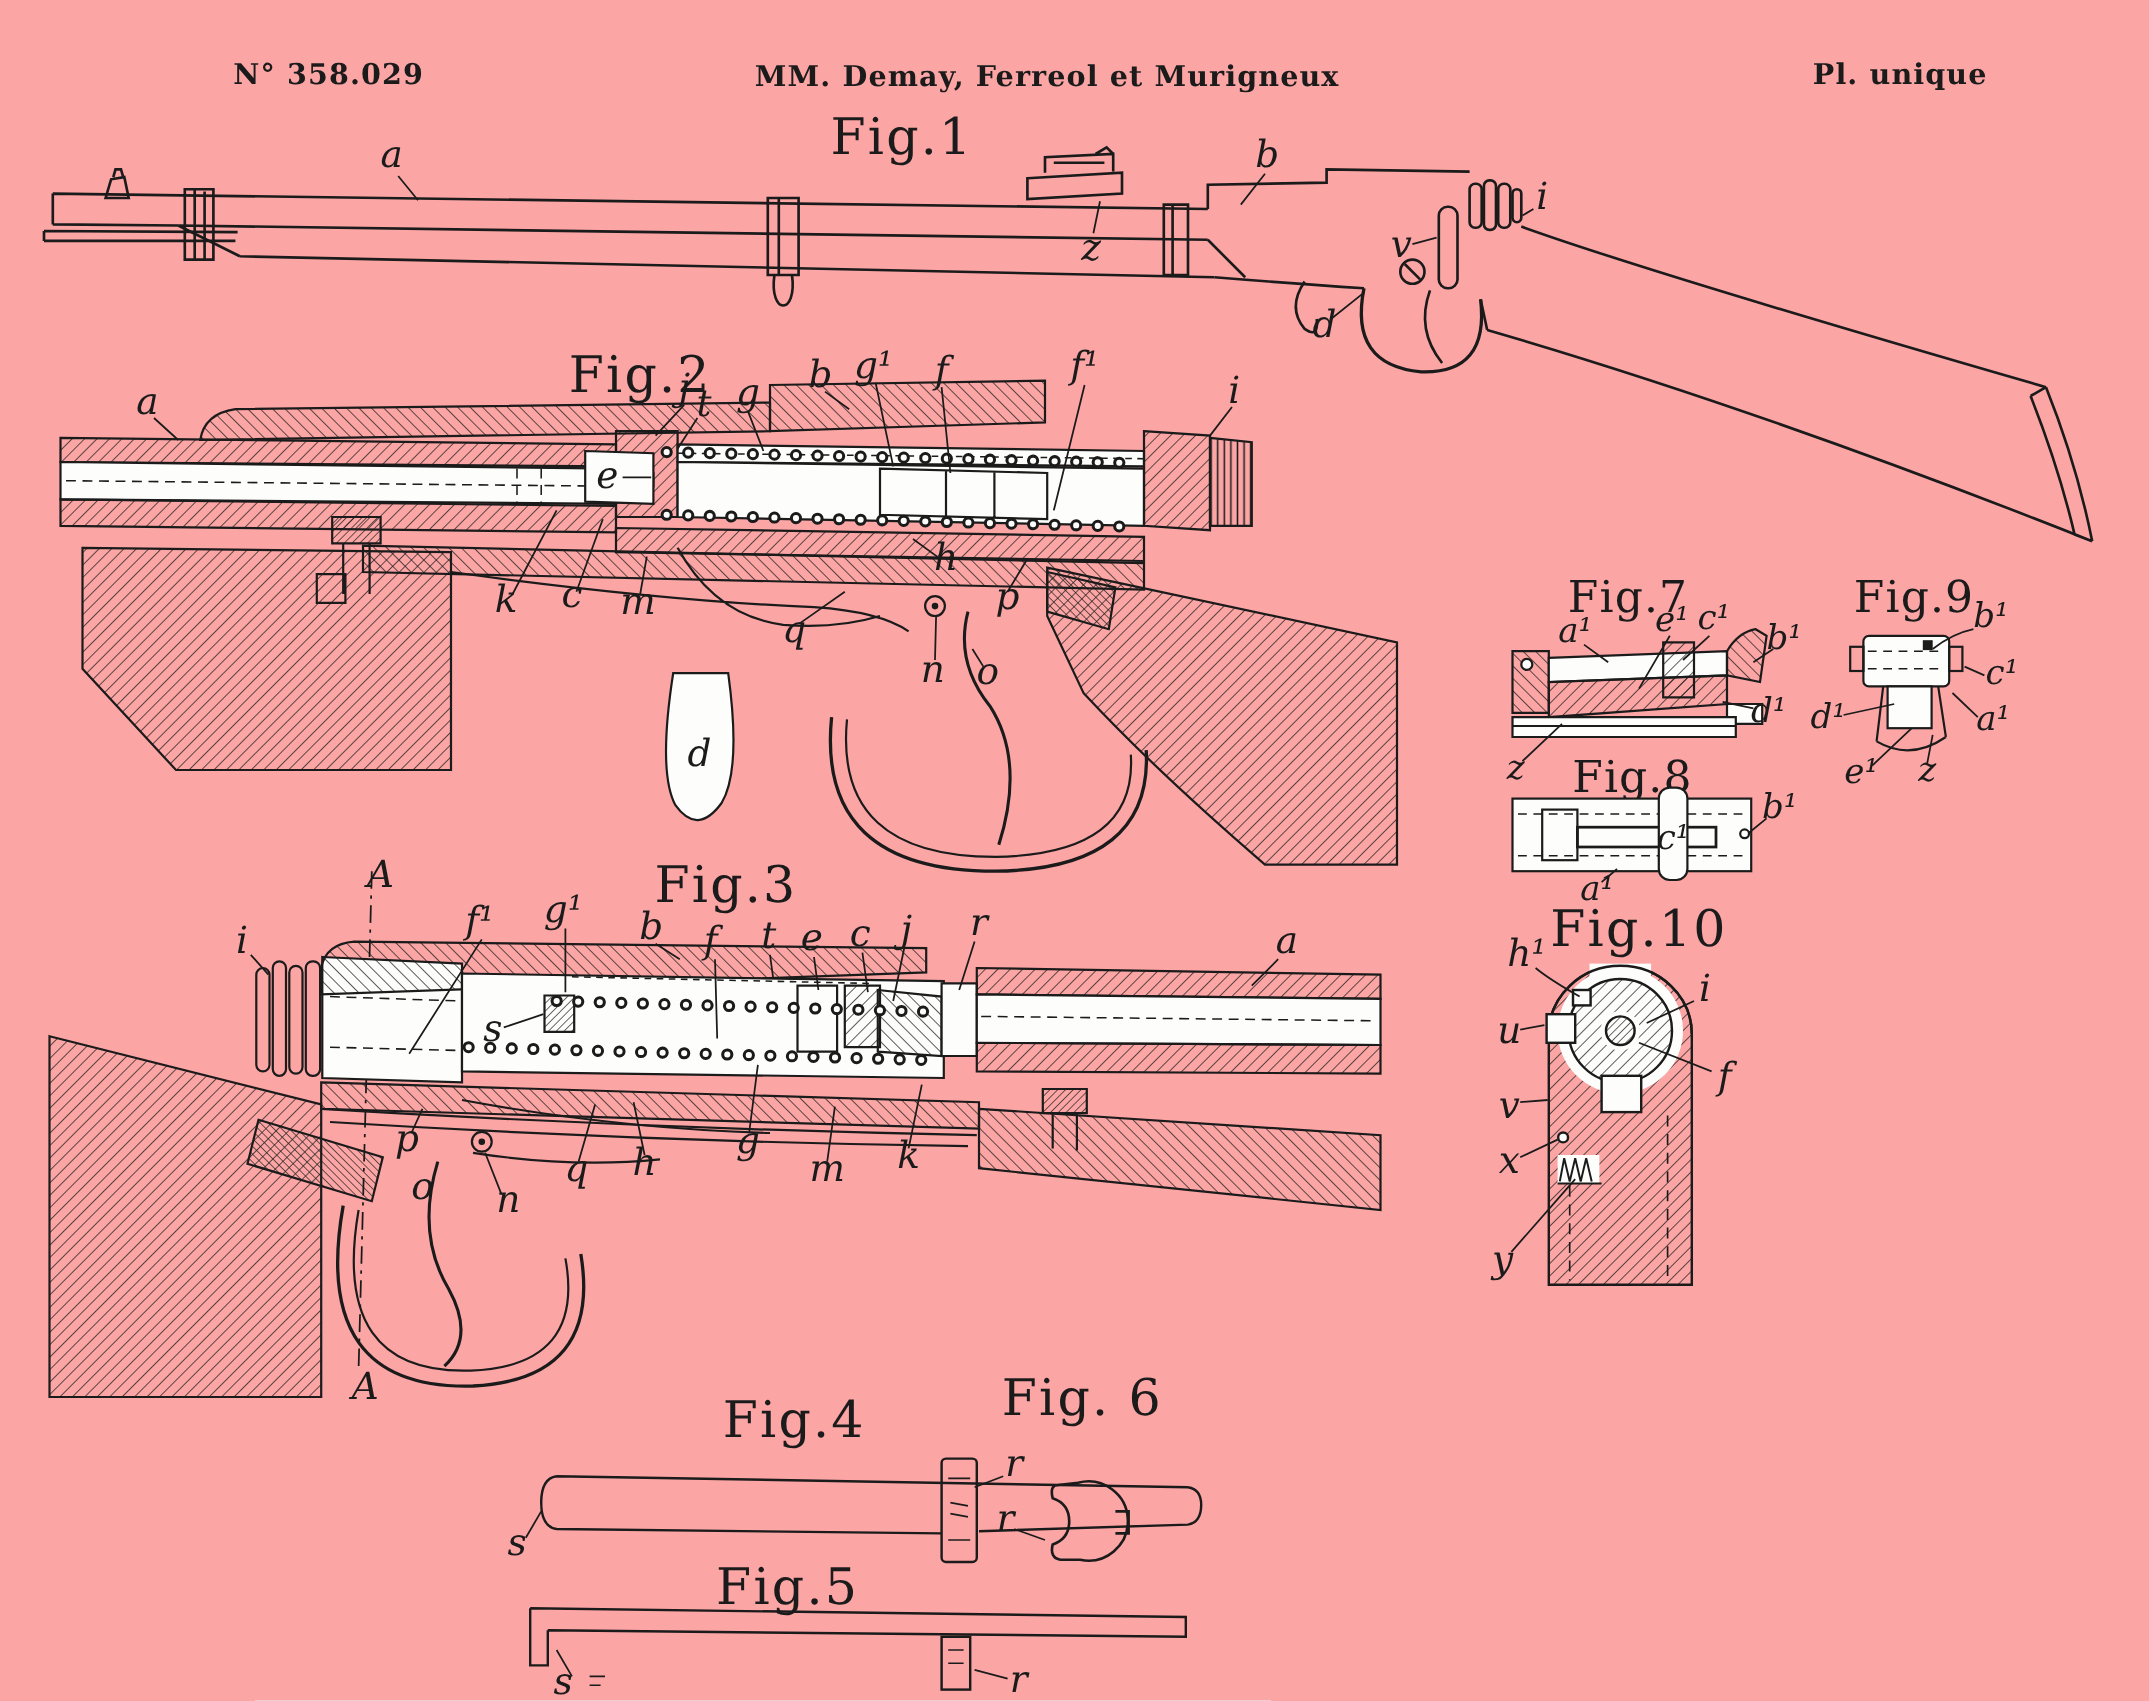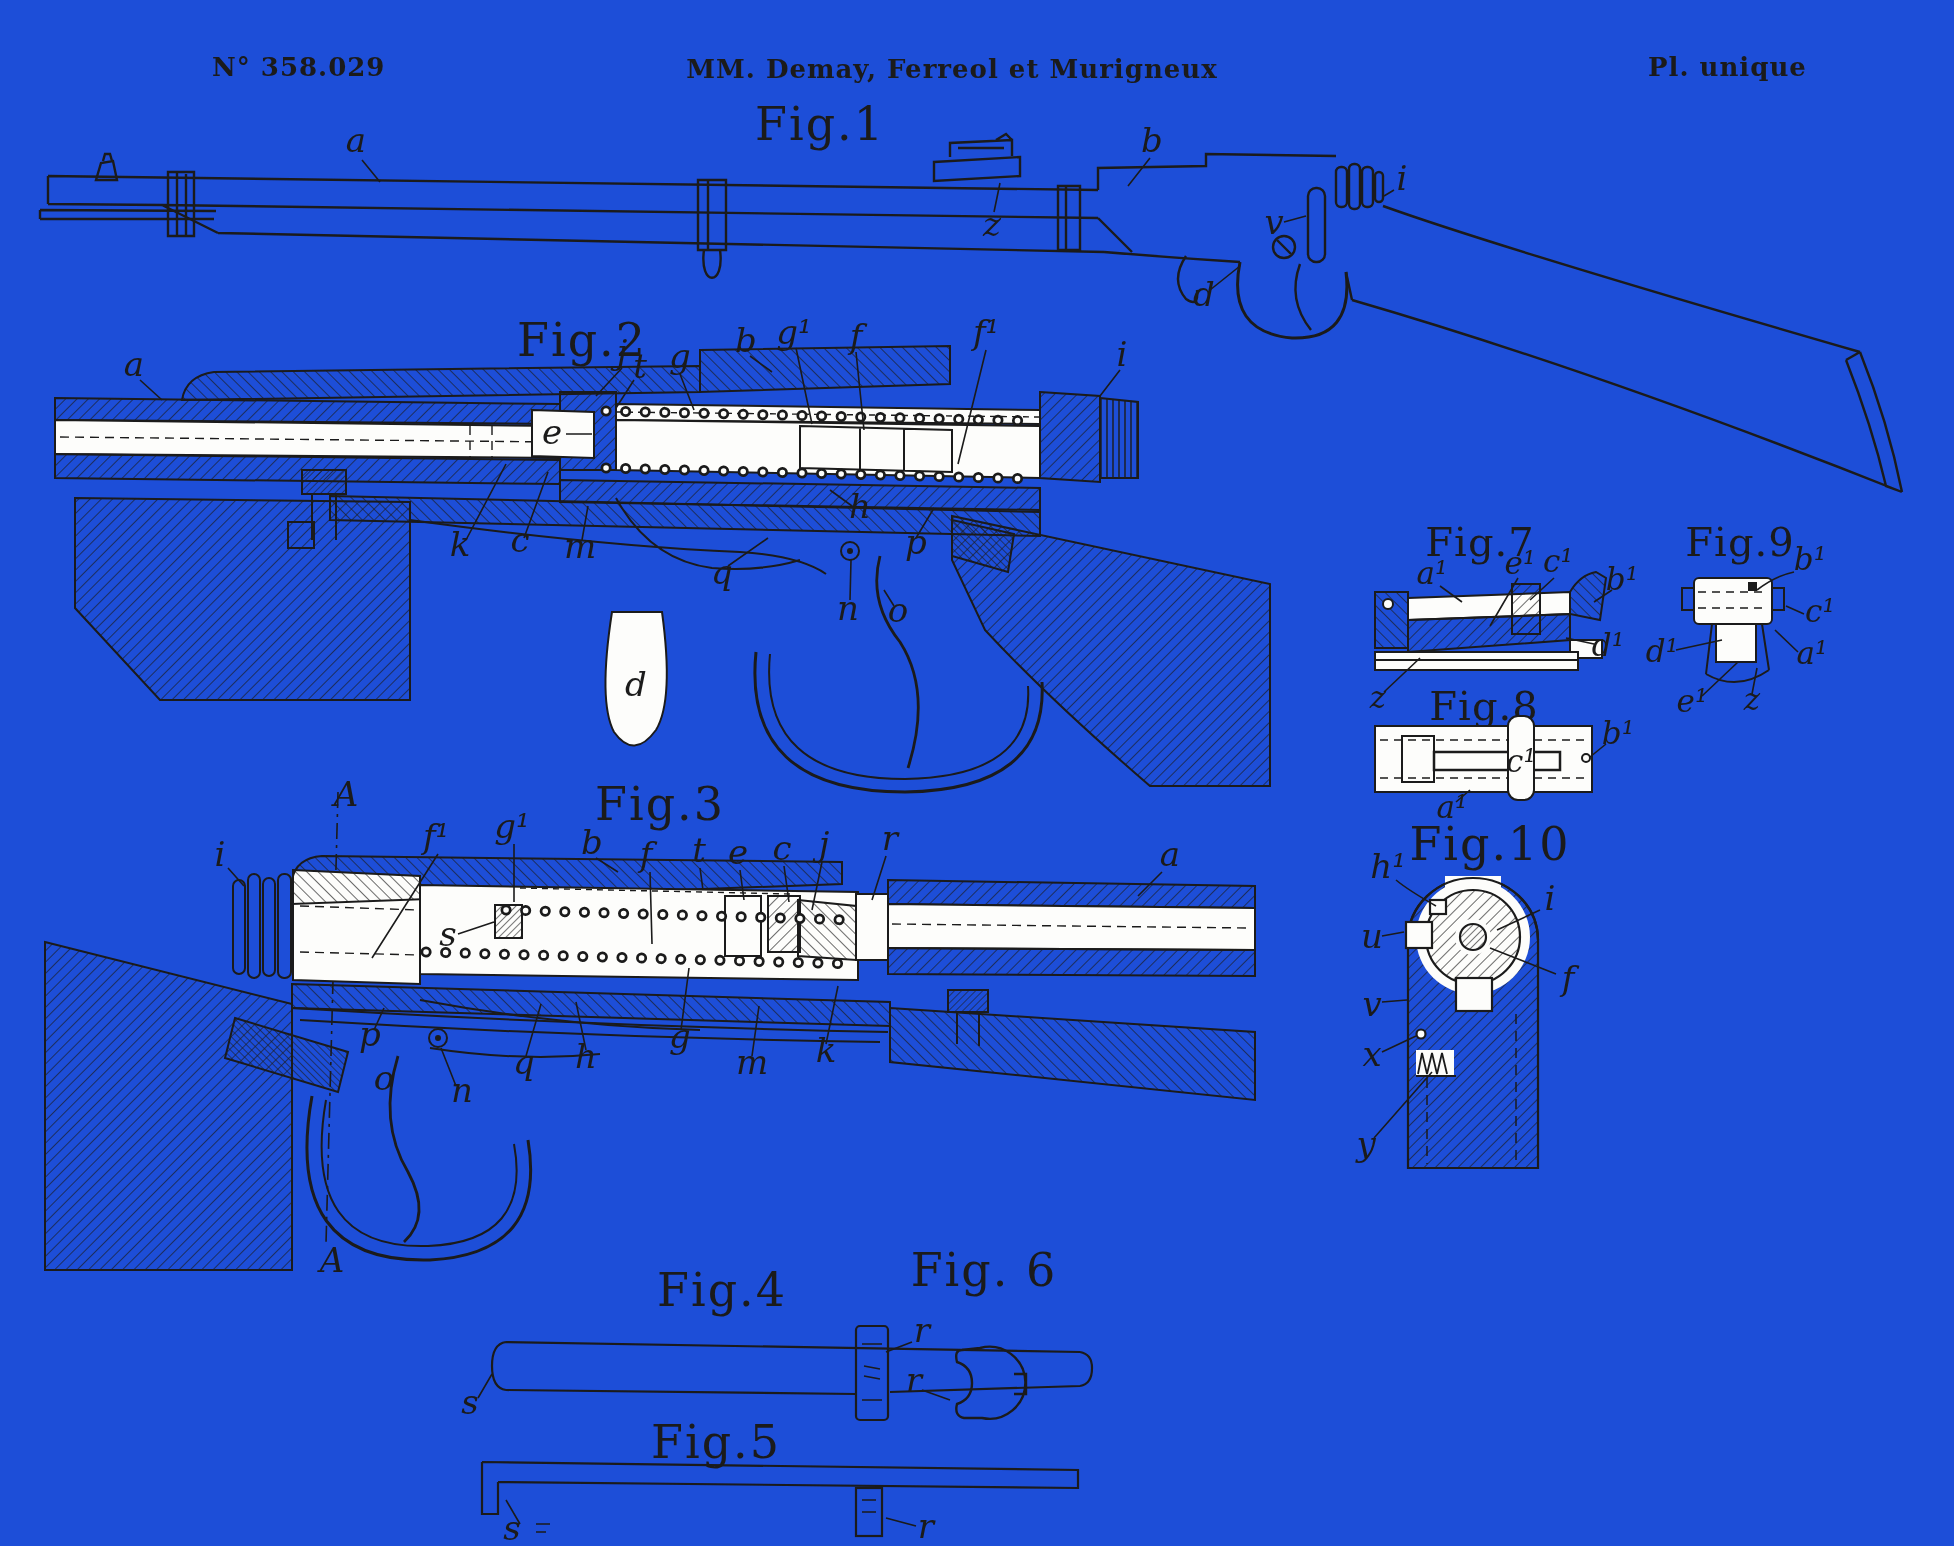--- a/index.html
+++ b/index.html
@@ -1,16 +1,16 @@
 <!DOCTYPE html>
 <html><head>
 <meta charset="utf-8">
 <style>
   html,body{margin:0;padding:0;background:#e8e8e4;}
-  .page{position:relative;width:1954px;height:1546px;background:#1d4ed8;margin:0 auto;overflow:hidden;}
+  .page{position:relative;width:1954px;height:1546px;background:#fca5a5;margin:0 auto;overflow:hidden;}
   svg{display:block;width:1954px;height:1546px;}
   text{fill:#1b1b1b;}
   .hdr{font:bold 26px "DejaVu Serif", serif;letter-spacing:1px;}
   .fig-title{font:46px "DejaVu Serif", serif;letter-spacing:2px;}
   .fig-title-s{font:40px "DejaVu Serif", serif;letter-spacing:1px;}
   .lbl{font:italic 34px "DejaVu Serif", serif;}
   .lbl-s{font:italic 31px "DejaVu Serif", serif;}
   .leader{stroke:#1b1b1b;stroke-width:1.6;fill:none;}
   .ln{stroke:#1b1b1b;fill:none;}
 </style>

